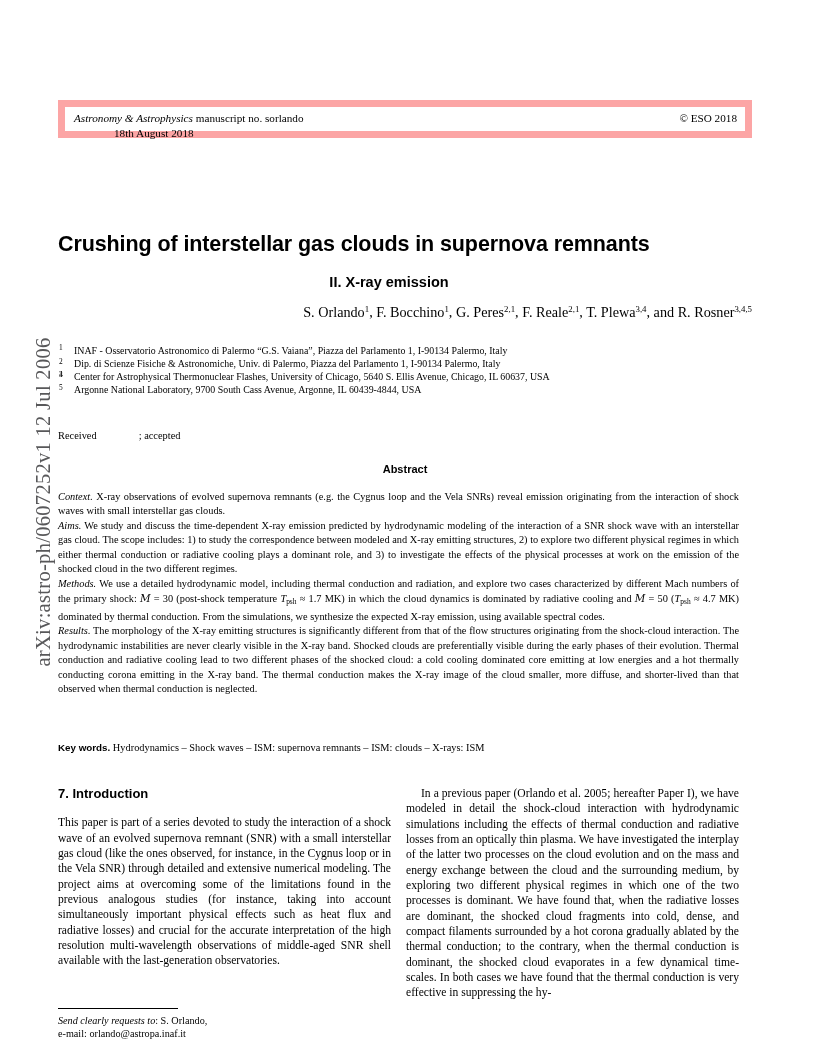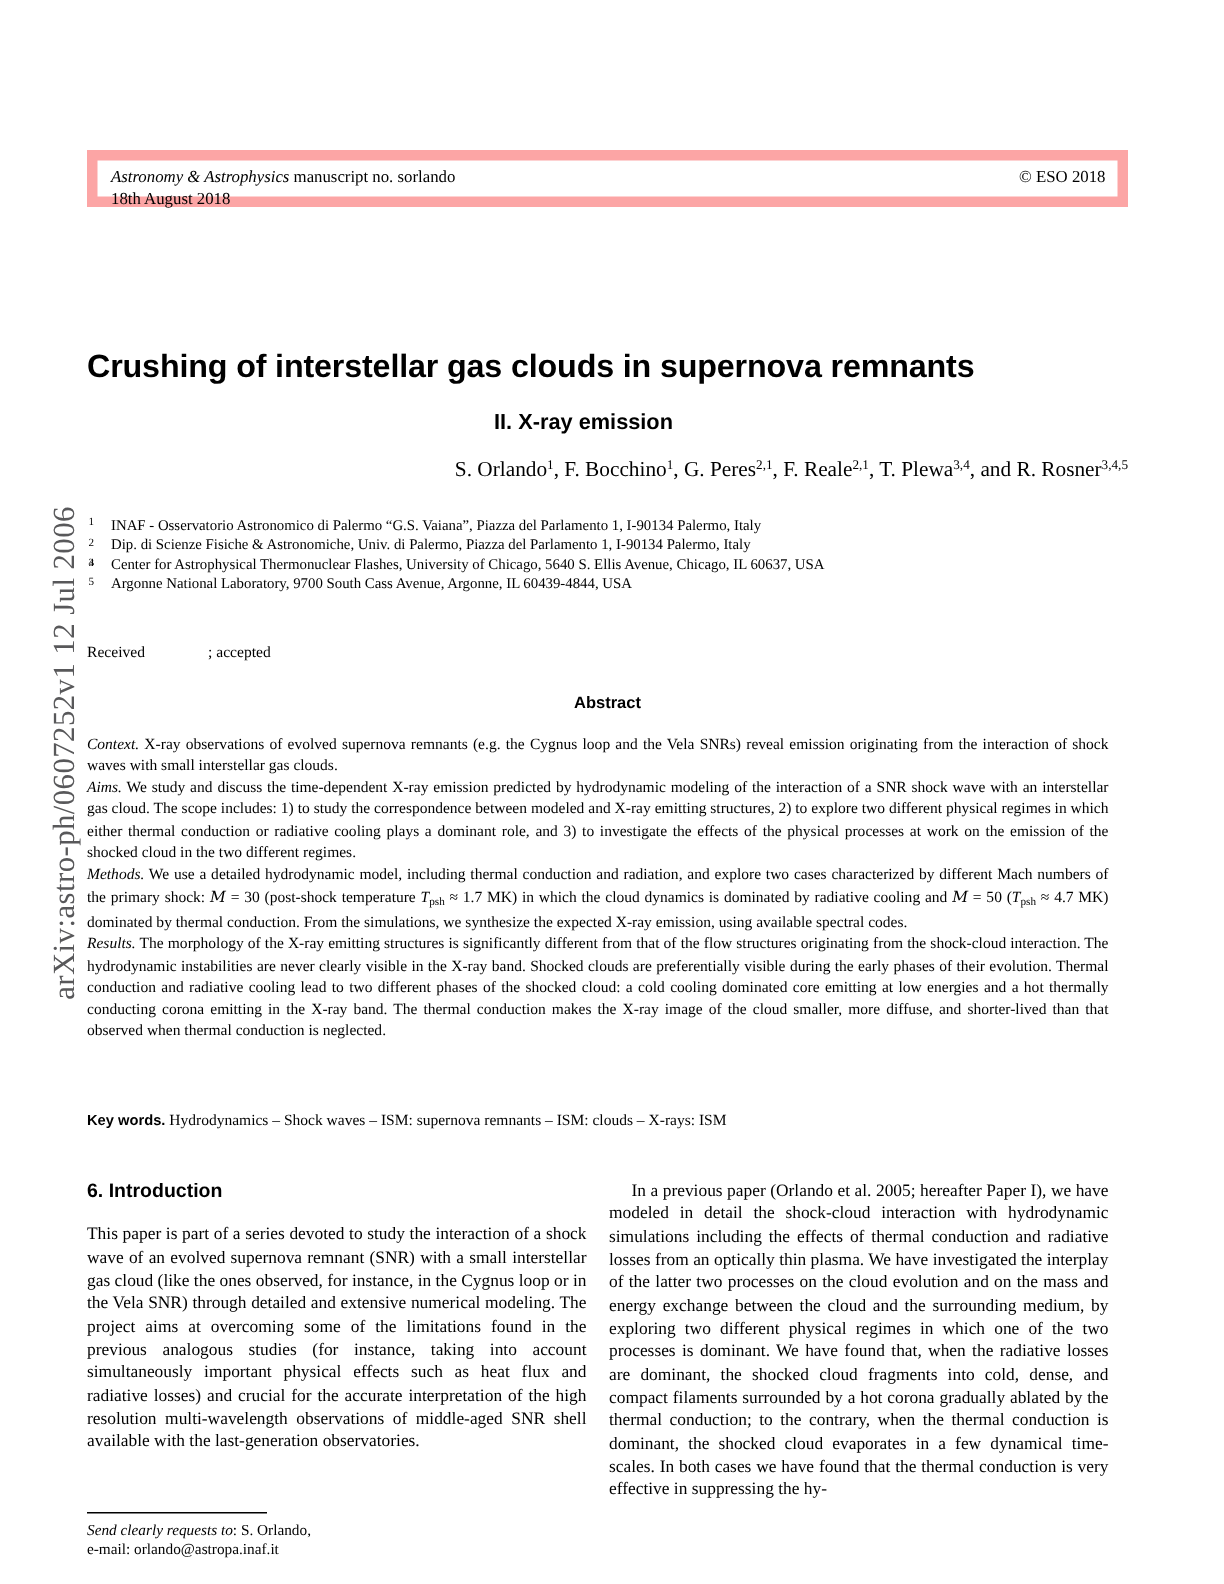--- a/index.html
+++ b/index.html
@@ -64,20 +64,21 @@
     font-style: italic;
   }
   .header-copy {
     position: absolute;
     right: 0;
     top: 0;
     font-style: normal;
   }
   .header-row2 {
     white-space: nowrap;
+    margin-left: 40px;
   }
 
   
   .title-main {
     position: absolute;
     left: 58px;
     top: 218px;
     width: 694px;
     text-align: left;
     font-family: "Liberation Sans", "DejaVu Sans", sans-serif;
@@ -292,21 +293,21 @@
     <p><span class="lead">Aims.</span><span> We study and discuss the time-dependent X-ray emission predicted by hydrodynamic modeling of the interaction of a SNR shock wave with an interstellar gas cloud. The scope includes: 1) to study the correspondence between modeled and X-ray emitting structures, 2) to explore two different physical regimes in which either thermal conduction or radiative cooling plays a dominant role, and 3) to investigate the effects of the physical processes at work on the emission of the shocked cloud in the two different regimes.</span></p>
     <p><span class="lead">Methods.</span><span> We use a detailed hydrodynamic model, including thermal conduction and radiation, and explore two cases characterized by different Mach numbers of the primary shock: </span><span class="math-cal">M</span><span> = 30 (post-shock temperature </span><span class="mvar">T</span><span class="sub">psh</span><span> ≈ 1.7 MK) in which the cloud dynamics is dominated by radiative cooling and </span><span class="math-cal">M</span><span> = 50 (</span><span class="mvar">T</span><span class="sub">psh</span><span> ≈ 4.7 MK) dominated by thermal conduction. From the simulations, we synthesize the expected X-ray emission, using available spectral codes.</span></p>
     <p><span class="lead">Results.</span><span> The morphology of the X-ray emitting structures is significantly different from that of the flow structures originating from the shock-cloud interaction. The hydrodynamic instabilities are never clearly visible in the X-ray band. Shocked clouds are preferentially visible during the early phases of their evolution. Thermal conduction and radiative cooling lead to two different phases of the shocked cloud: a cold cooling dominated core emitting at low energies and a hot thermally conducting corona emitting in the X-ray band. The thermal conduction makes the X-ray image of the cloud smaller, more diffuse, and shorter-lived than that observed when thermal conduction is neglected.</span></p>
   </div>
 
   <div class="keywords">
     <span class="kw-lead">Key words.</span><span> Hydrodynamics – Shock waves – ISM: supernova remnants – ISM: clouds – X-rays: ISM</span>
   </div>
 
   <div class="col col-left">
-    <div class="section-heading">6. Introduction</div>
+    <div class="section-heading">7. Introduction</div>
     <p>This paper is part of a series devoted to study the interaction of a shock wave of an evolved supernova remnant (SNR) with a small interstellar gas cloud (like the ones observed, for instance, in the Cygnus loop or in the Vela SNR) through detailed and extensive numerical modeling. The project aims at overcoming some of the limitations found in the previous analogous studies (for instance, taking into account simultaneously important physical effects such as heat flux and radiative losses) and crucial for the accurate interpretation of the high resolution multi-wavelength observations of middle-aged SNR shell available with the last-generation observatories.</p>
   </div>
 
   <div class="col col-right">
     <p class="indent">In a previous paper (Orlando et al. 2005; hereafter Paper I), we have modeled in detail the shock-cloud interaction with hydrodynamic simulations including the effects of thermal conduction and radiative losses from an optically thin plasma. We have investigated the interplay of the latter two processes on the cloud evolution and on the mass and energy exchange between the cloud and the surrounding medium, by exploring two different physical regimes in which one of the two processes is dominant. We have found that, when the radiative losses are dominant, the shocked cloud fragments into cold, dense, and compact filaments surrounded by a hot corona gradually ablated by the thermal conduction; to the contrary, when the thermal conduction is dominant, the shocked cloud evaporates in a few dynamical time-scales. In both cases we have found that the thermal conduction is very effective in suppressing the hy-</p>
   </div>
 
   <div class="footnote-rule"></div>
   <div class="footnote">
     <div><span class="fn-lead">Send clearly requests to</span><span>: S. Orlando,</span></div>

